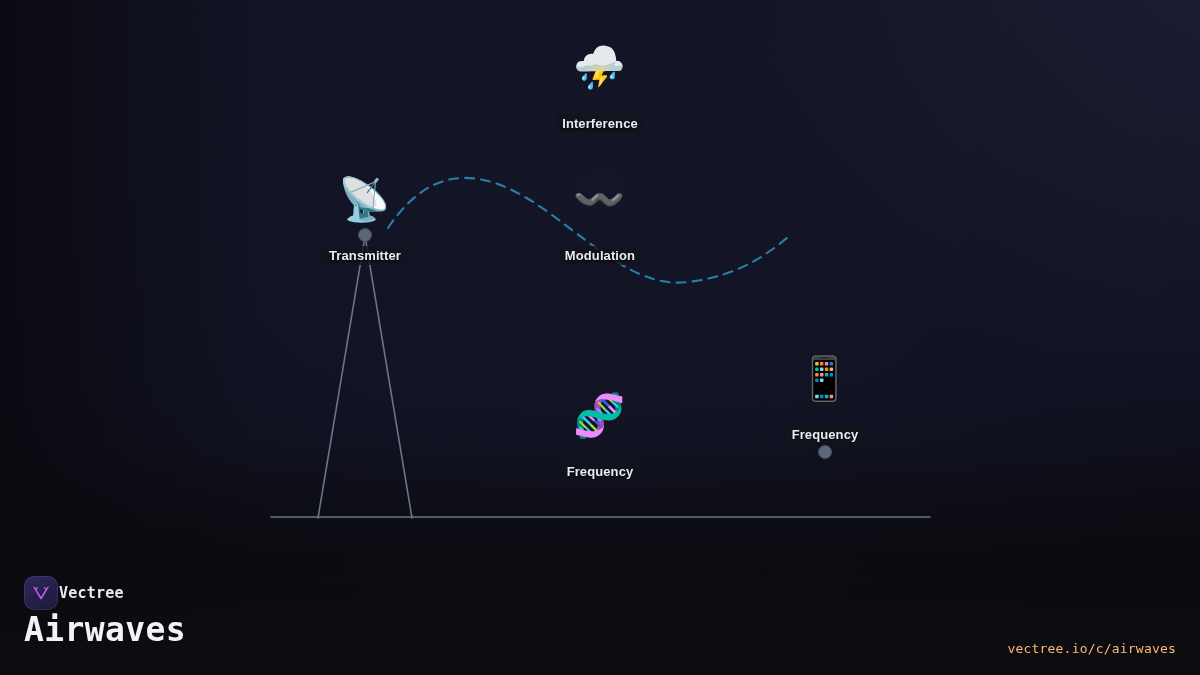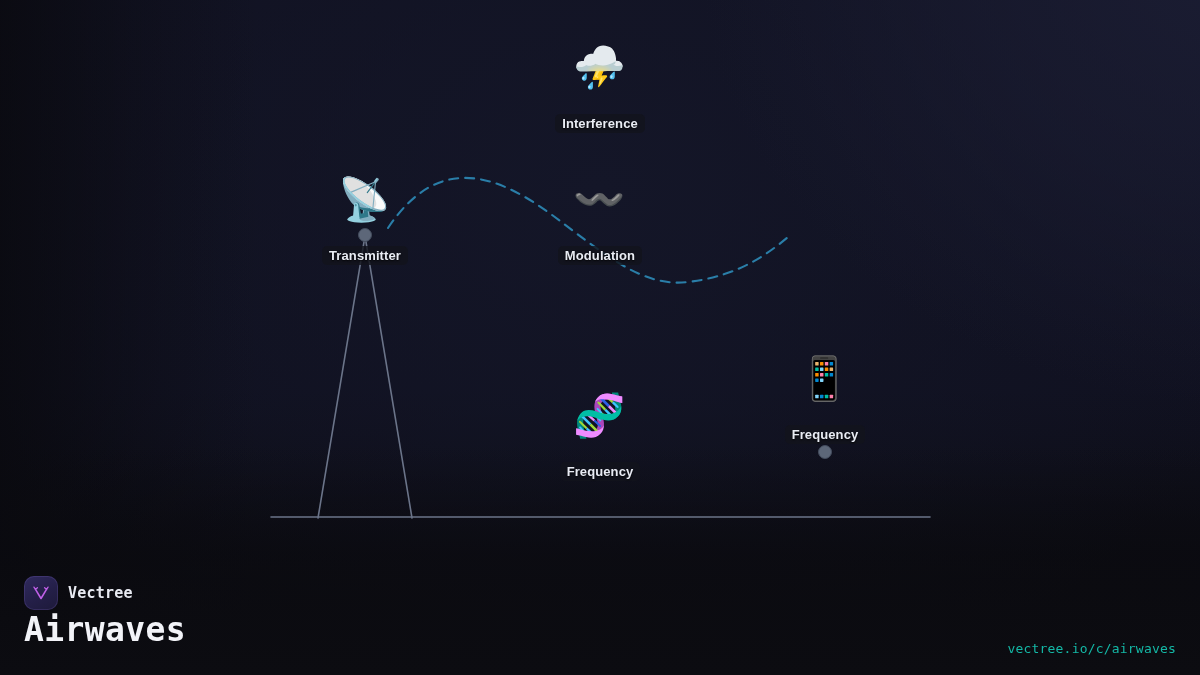--- a/index.html
+++ b/index.html
@@ -87,21 +87,21 @@
     left: 0; right: 0; bottom: 0;
     height: 120px;
     padding: 0 24px;
   }
   .brand-row {
     position: absolute;
     left: 24px;
     top: 21px;
     display: flex;
     align-items: center;
-    gap: 10px;
+    gap: 1px;
   }
   .brand-logo {
     width: 34px; height: 34px;
     border-radius: 10px;
     background: linear-gradient(150deg, #302a5e 0%, #241f48 55%, #1d1a3a 100%);
     box-shadow: inset 0 0 0 1px rgba(150,120,230,0.18);
     display: flex; align-items: center; justify-content: center;
   }
   .brand-name {
     font-family: "DejaVu Sans Mono", "Liberation Mono", monospace;
@@ -119,21 +119,21 @@
     font-weight: 700;
     color: #f2f3f8;
     letter-spacing: 0.4px;
   }
   .footer-url {
     position: absolute;
     right: 24px;
     bottom: 19px;
     font-family: "DejaVu Sans Mono", "Liberation Mono", monospace;
     font-size: 13px;
-    color: #14b8a6;
+    color: #fdba74;
     letter-spacing: 0.2px;
   }
 </style>
 </head>
 <body>
 
 <div id="stage">
 
   <div class="bg-base"></div>
   <div class="bg-left-dark"></div>

